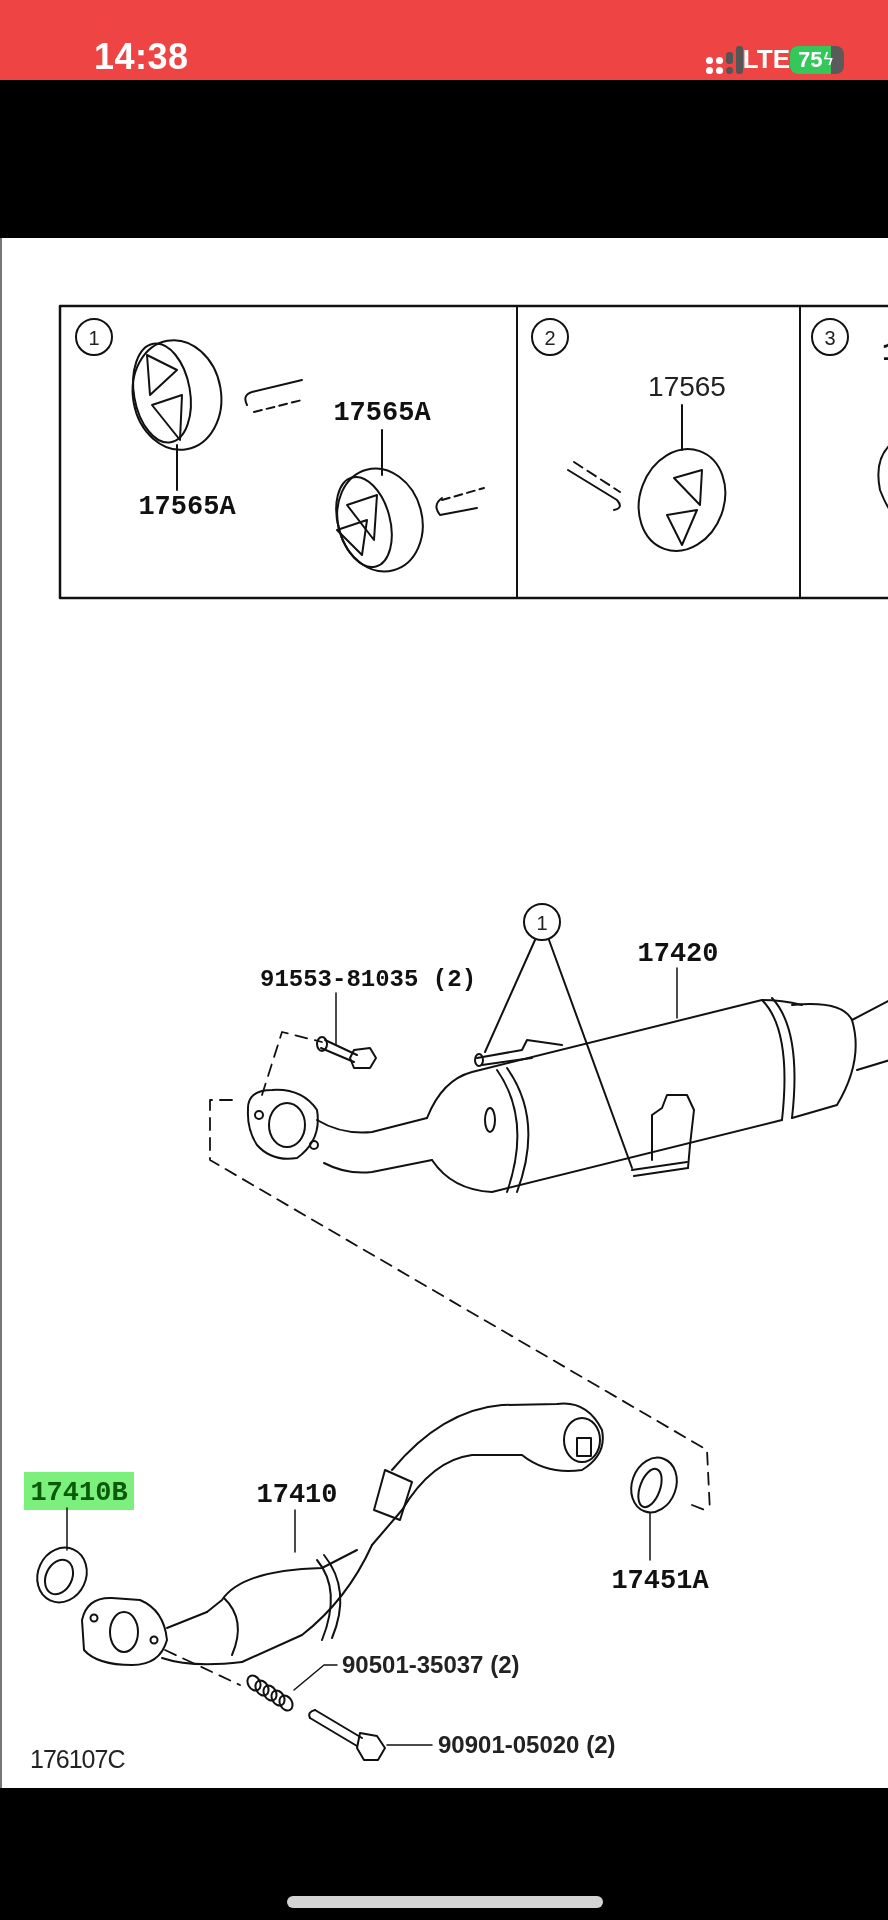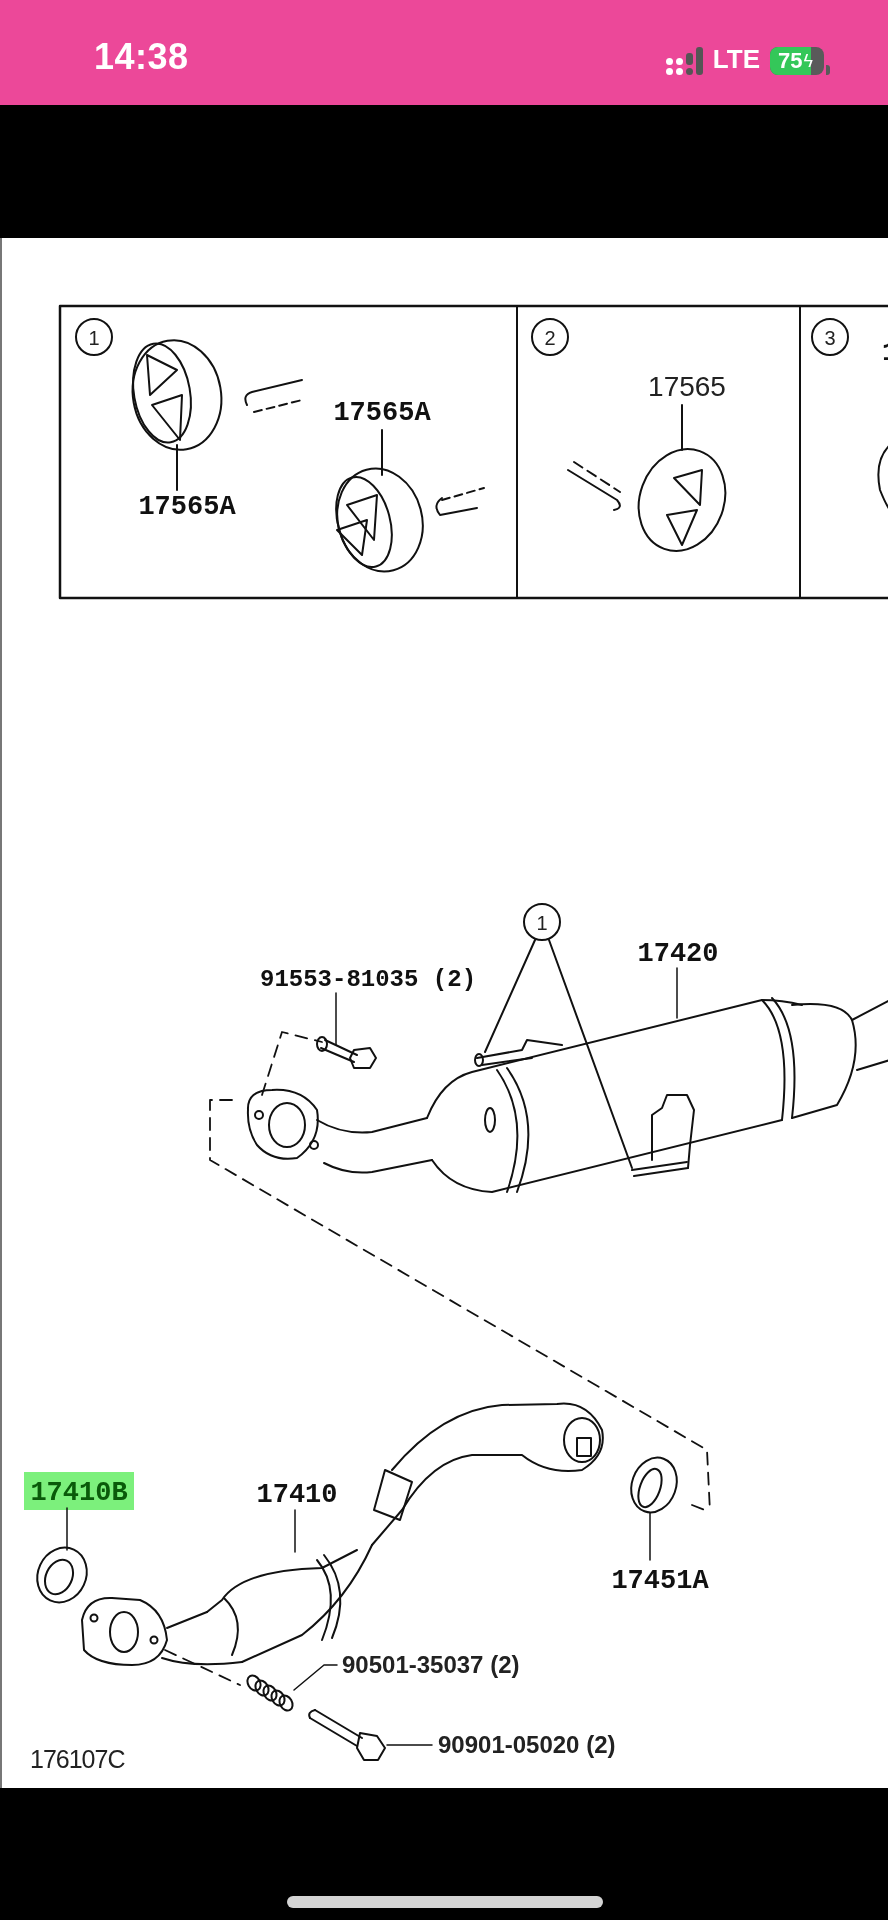--- a/index.html
+++ b/index.html
@@ -2,28 +2,28 @@
 <html><head>
 <meta charset="utf-8">
 <style>
   html, body { margin: 0; padding: 0; }
   body {
     width: 888px; height: 1920px; overflow: hidden;
     background: #000; position: relative;
     font-family: "Liberation Sans", sans-serif;
   }
   .status-bar {
-    position: absolute; left: 0; top: 0; width: 888px; height: 105px;
-    background: #ec4899; color: #fff;
+    position: absolute; left: 0; top: 0; width: 888px; height: 80px;
+    background: #ef4444; color: #fff;
   }
   .clock {
     position: absolute; left: 94px; top: 36px;
     font-size: 36px; font-weight: 700; letter-spacing: 0.5px;
   }
-  .status-right { position: absolute; right: 58px; top: 44px; display: flex; align-items: flex-end; gap: 10px; }
+  .status-right { position: absolute; right: 48px; top: 44px; display: flex; align-items: center; }
   .signal { display: flex; align-items: flex-end; gap: 3px; height: 28px; }
   .signal .col { display: flex; flex-direction: column; gap: 3px; }
   .dot { width: 7px; height: 7px; border-radius: 50%; background: #fff; }
   .dot.dim { background: #555; }
   .bar { width: 7px; border-radius: 3px; background: #555; }
   .lte { font-size: 26px; font-weight: 600; }
   .battery {
     position: relative; width: 54px; height: 28px; border-radius: 8px;
     background: #5a5a5a; overflow: hidden; display: flex; align-items: center;
   }

